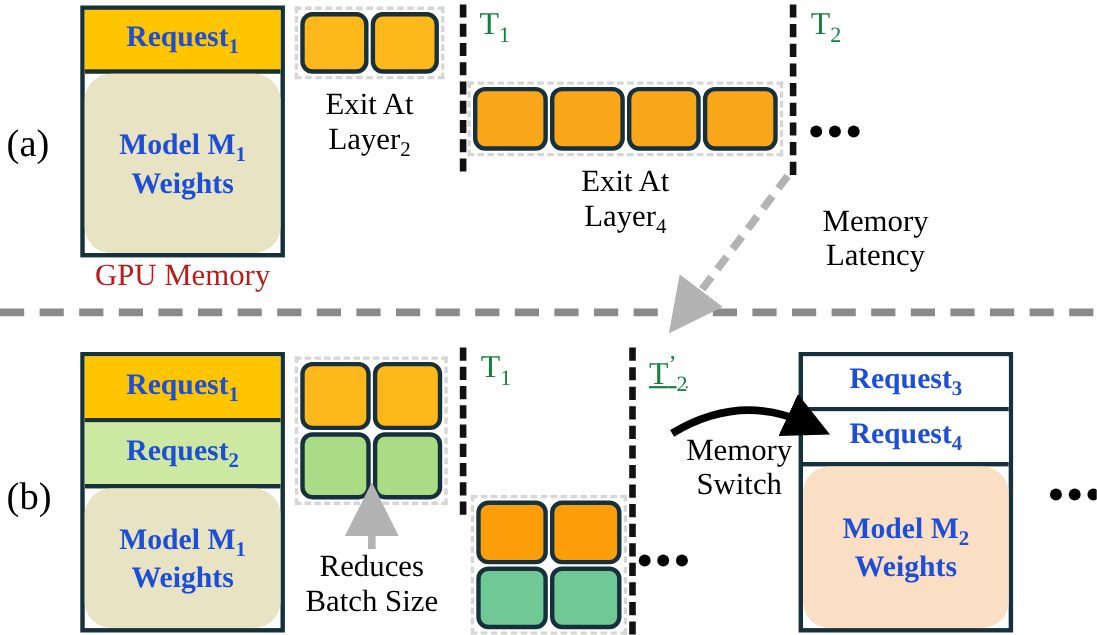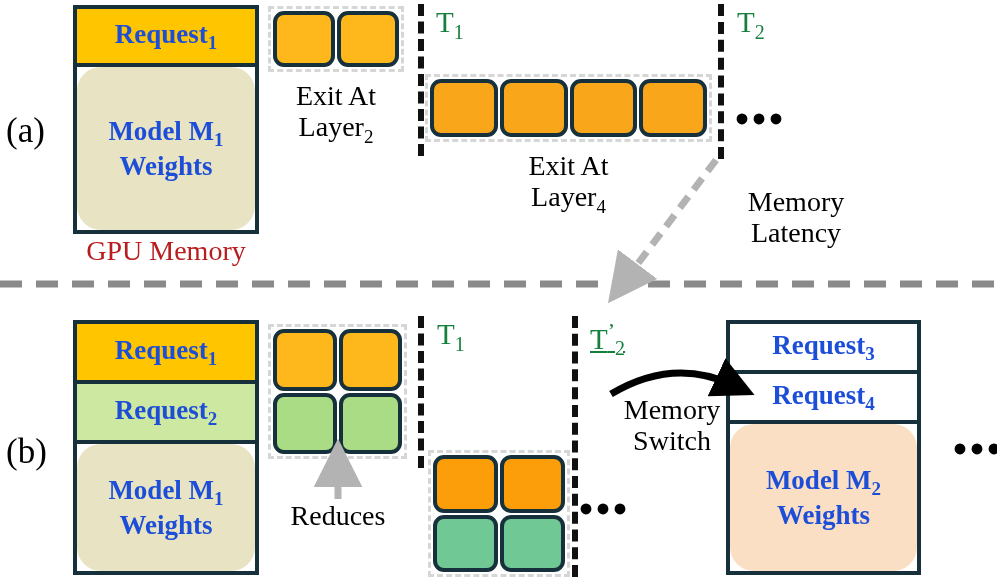--- a/index.html
+++ b/index.html
@@ -164,20 +164,21 @@
 
   <div class="abs chip-group" style="left:268px;top:324px;width:139px;height:135px;grid-template-columns:repeat(2,1fr);grid-template-rows:repeat(2,1fr);">
     <div class="chip" style="background:#FFB81C;"></div>
     <div class="chip" style="background:#FFB81C;"></div>
     <div class="chip" style="background:#A9DC84;"></div>
     <div class="chip" style="background:#A9DC84;"></div>
   </div>
 
   <div class="abs note" style="left:262px;top:500px;width:152px;">
     <span>Reduces</span><br>
+    <span>Batch Size</span>
   </div>
 
   <div class="abs tline" style="left:418px;top:316px;height:152px;"></div>
   <div class="abs tlabel" style="left:437px;top:320px;">
     <span>T</span><span class="sub">1</span>
   </div>
 
   <div class="abs chip-group" style="left:428px;top:450px;width:142px;height:127px;grid-template-columns:repeat(2,1fr);grid-template-rows:repeat(2,1fr);">
     <div class="chip" style="background:#FB9E09;"></div>
     <div class="chip" style="background:#FB9E09;"></div>

